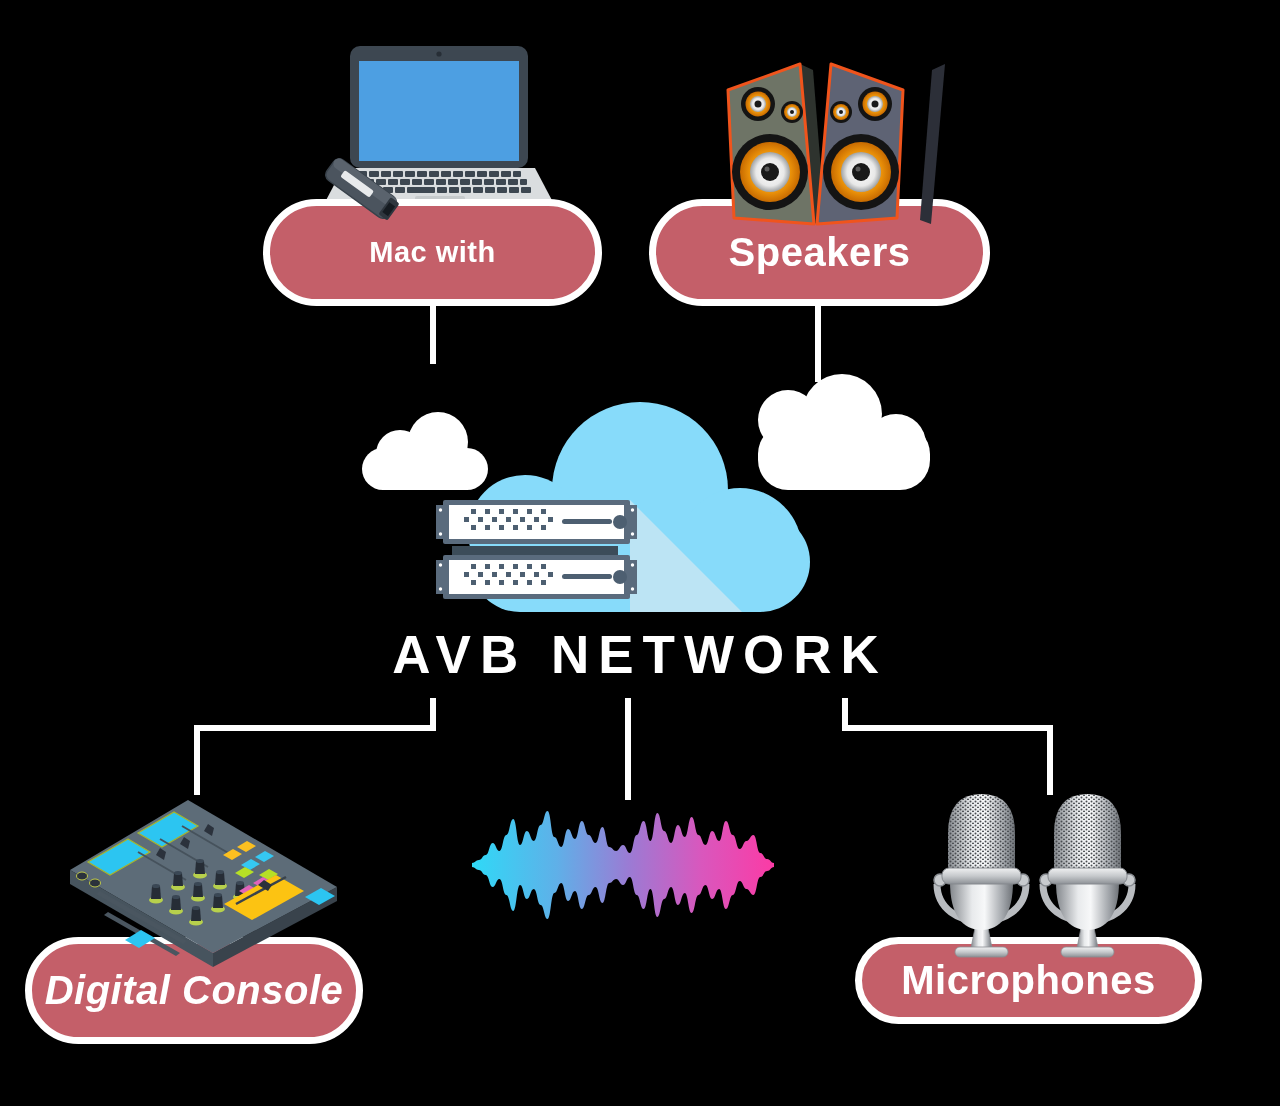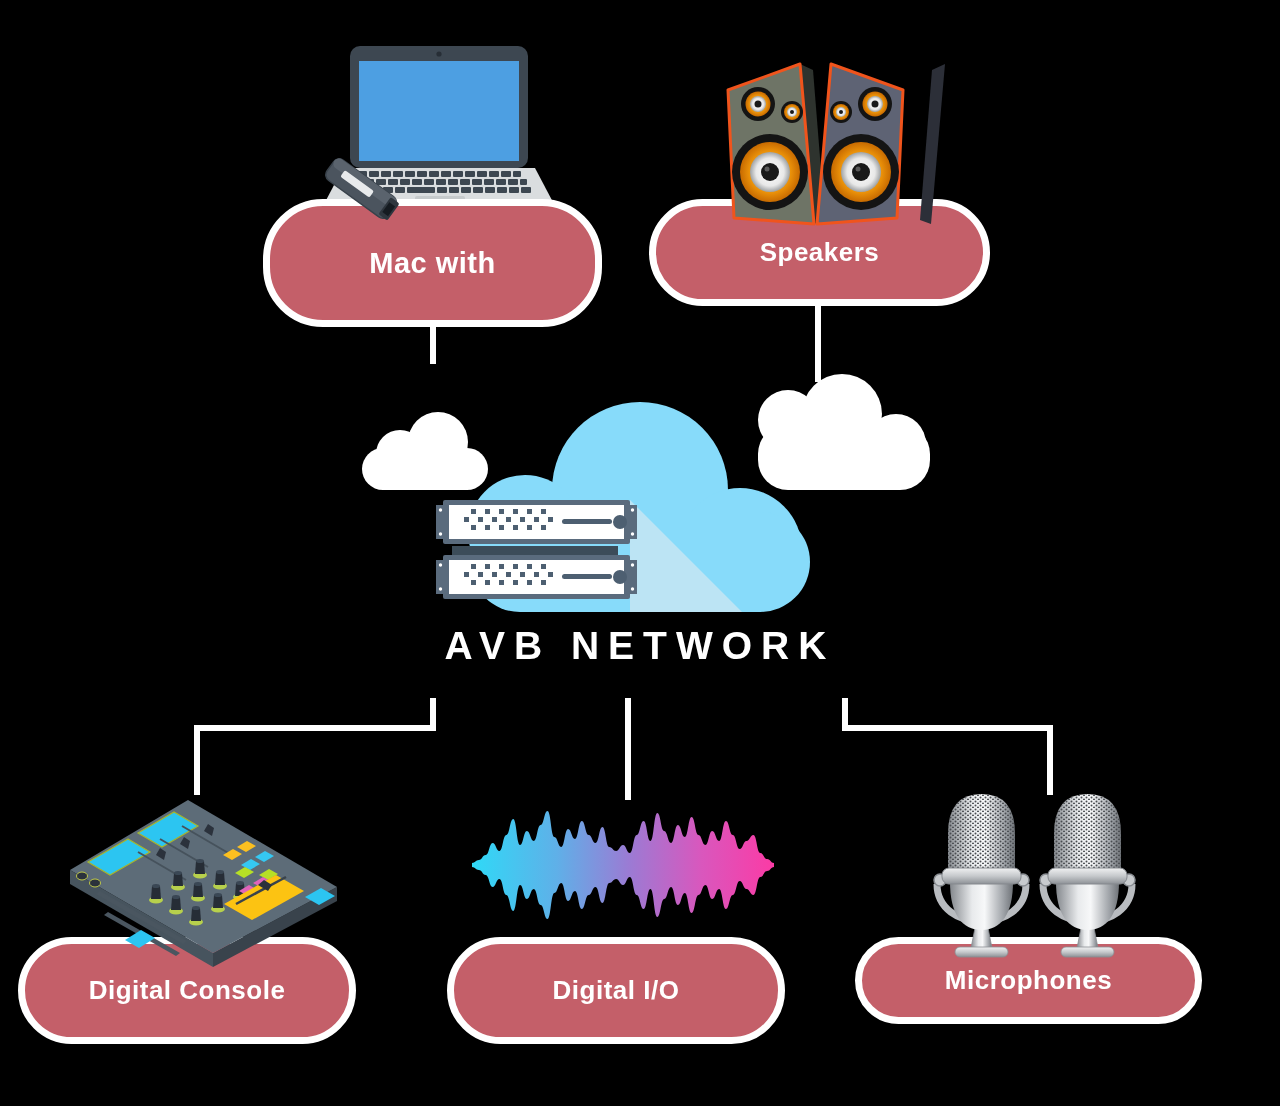--- a/index.html
+++ b/index.html
@@ -5,27 +5,27 @@
   html,body{margin:0;padding:0;background:#000;}
   .canvas{position:relative;width:1280px;height:1106px;background:#000;overflow:hidden;
           font-family:"Liberation Sans", sans-serif;}
   .connector{position:absolute;background:#ffffff;z-index:1;}
   .pill{
     position:absolute;z-index:2;
     background:#c45f69;border:7px solid #ffffff;border-radius:60px;
     display:flex;align-items:center;justify-content:center;flex-direction:column;
     color:#ffffff;font-weight:700;text-align:center;box-sizing:border-box;
   }
-  .pill .lbl{font-size:26px;line-height:1.22;letter-spacing:.5px;}
+  .pill .lbl{font-size:40px;line-height:1.22;letter-spacing:.5px;}
   .pill .lbl2{font-size:29px;line-height:1.25;letter-spacing:.5px;}
   .icon-layer{position:absolute;z-index:0;}
   .icon-top{position:absolute;z-index:3;}
   #diagram-title{
     position:absolute;left:0;top:624px;width:1280px;text-align:center;
-    color:#ffffff;font-size:39px;font-weight:700;letter-spacing:9px;z-index:2;
+    color:#ffffff;font-size:53px;font-weight:700;letter-spacing:9px;z-index:2;
   }
 </style>
 </head>
 <body>
 
 <div class="canvas">
 
   <div class="connector" style="left:430px;top:304px;width:6px;height:60px;"></div>
   <div class="connector" style="left:815px;top:304px;width:6px;height:78px;"></div>
   <div class="connector" style="left:430px;top:698px;width:6px;height:33px;"></div>
@@ -415,29 +415,26 @@
   <svg class="icon-top" style="left:312px;top:158px;" width="120" height="92" viewBox="0 0 120 92">
     <g transform="translate(6,2) rotate(36 30 16)">
       <rect x="10" y="6" width="76" height="25" rx="7" fill="#4b545e" stroke="#39424b" stroke-width="1.5"></rect>
       <rect x="10" y="6" width="76" height="11" rx="5.5" fill="#5a636d"></rect>
       <rect x="24" y="13" width="36" height="8" rx="2" fill="#e8eaec"></rect>
       <rect x="77" y="8" width="11" height="21" rx="2" fill="#2e363e"></rect>
       <rect x="79" y="13" width="7" height="12" fill="#151b21"></rect>
     </g>
   </svg>
 
-  <div class="pill" style="left:263px;top:199px;width:339px;height:128px;">
+  <div class="pill" style="left:263px;top:199px;width:339px;height:107px;">
     <span class="lbl2">Mac with</span>
   </div>
   <div class="pill" style="left:649px;top:199px;width:341px;height:107px;">
     <span class="lbl">Speakers</span>
   </div>
-  <div class="pill" style="left:18px;top:937px;width:338px;height:107px;">
+  <div class="pill" style="left:25px;top:937px;width:338px;height:107px;font-style:italic;">
     <span class="lbl">Digital Console</span>
-  </div>
-  <div class="pill" style="left:447px;top:937px;width:338px;height:107px;">
-    <span class="lbl">Digital I/O</span>
   </div>
   <div class="pill" style="left:855px;top:937px;width:347px;height:87px;">
     <span class="lbl">Microphones</span>
   </div>
 
 </div>
 
 </body></html>

